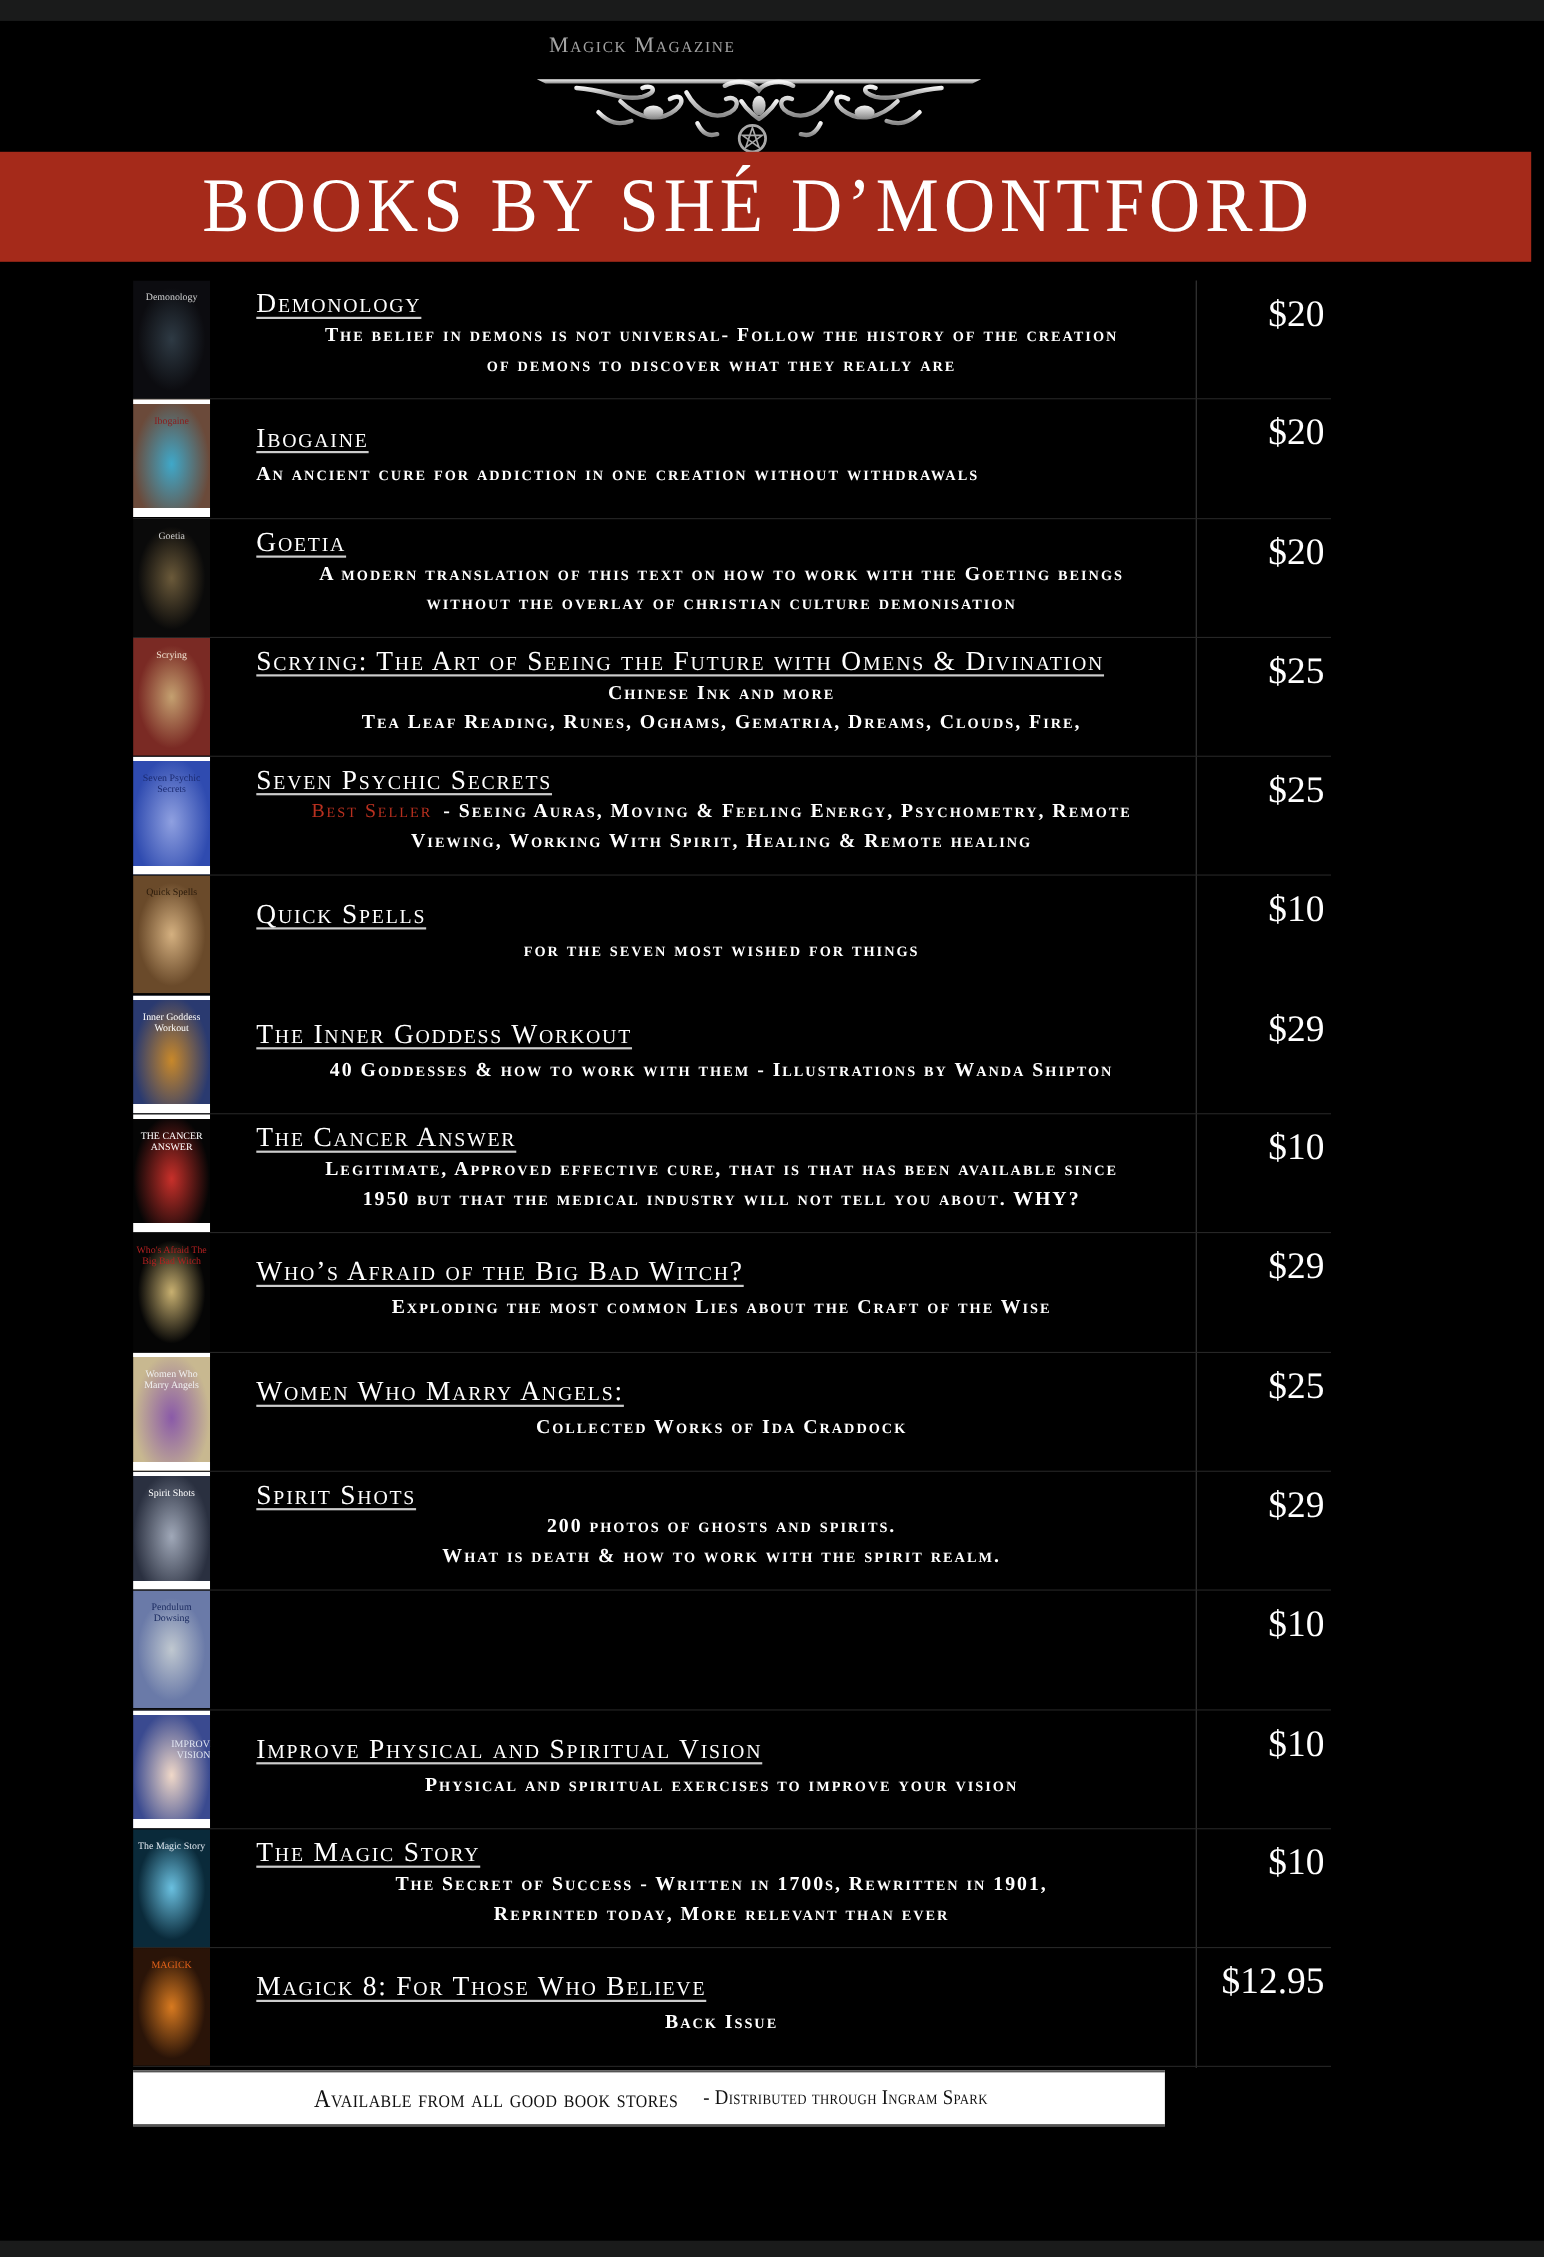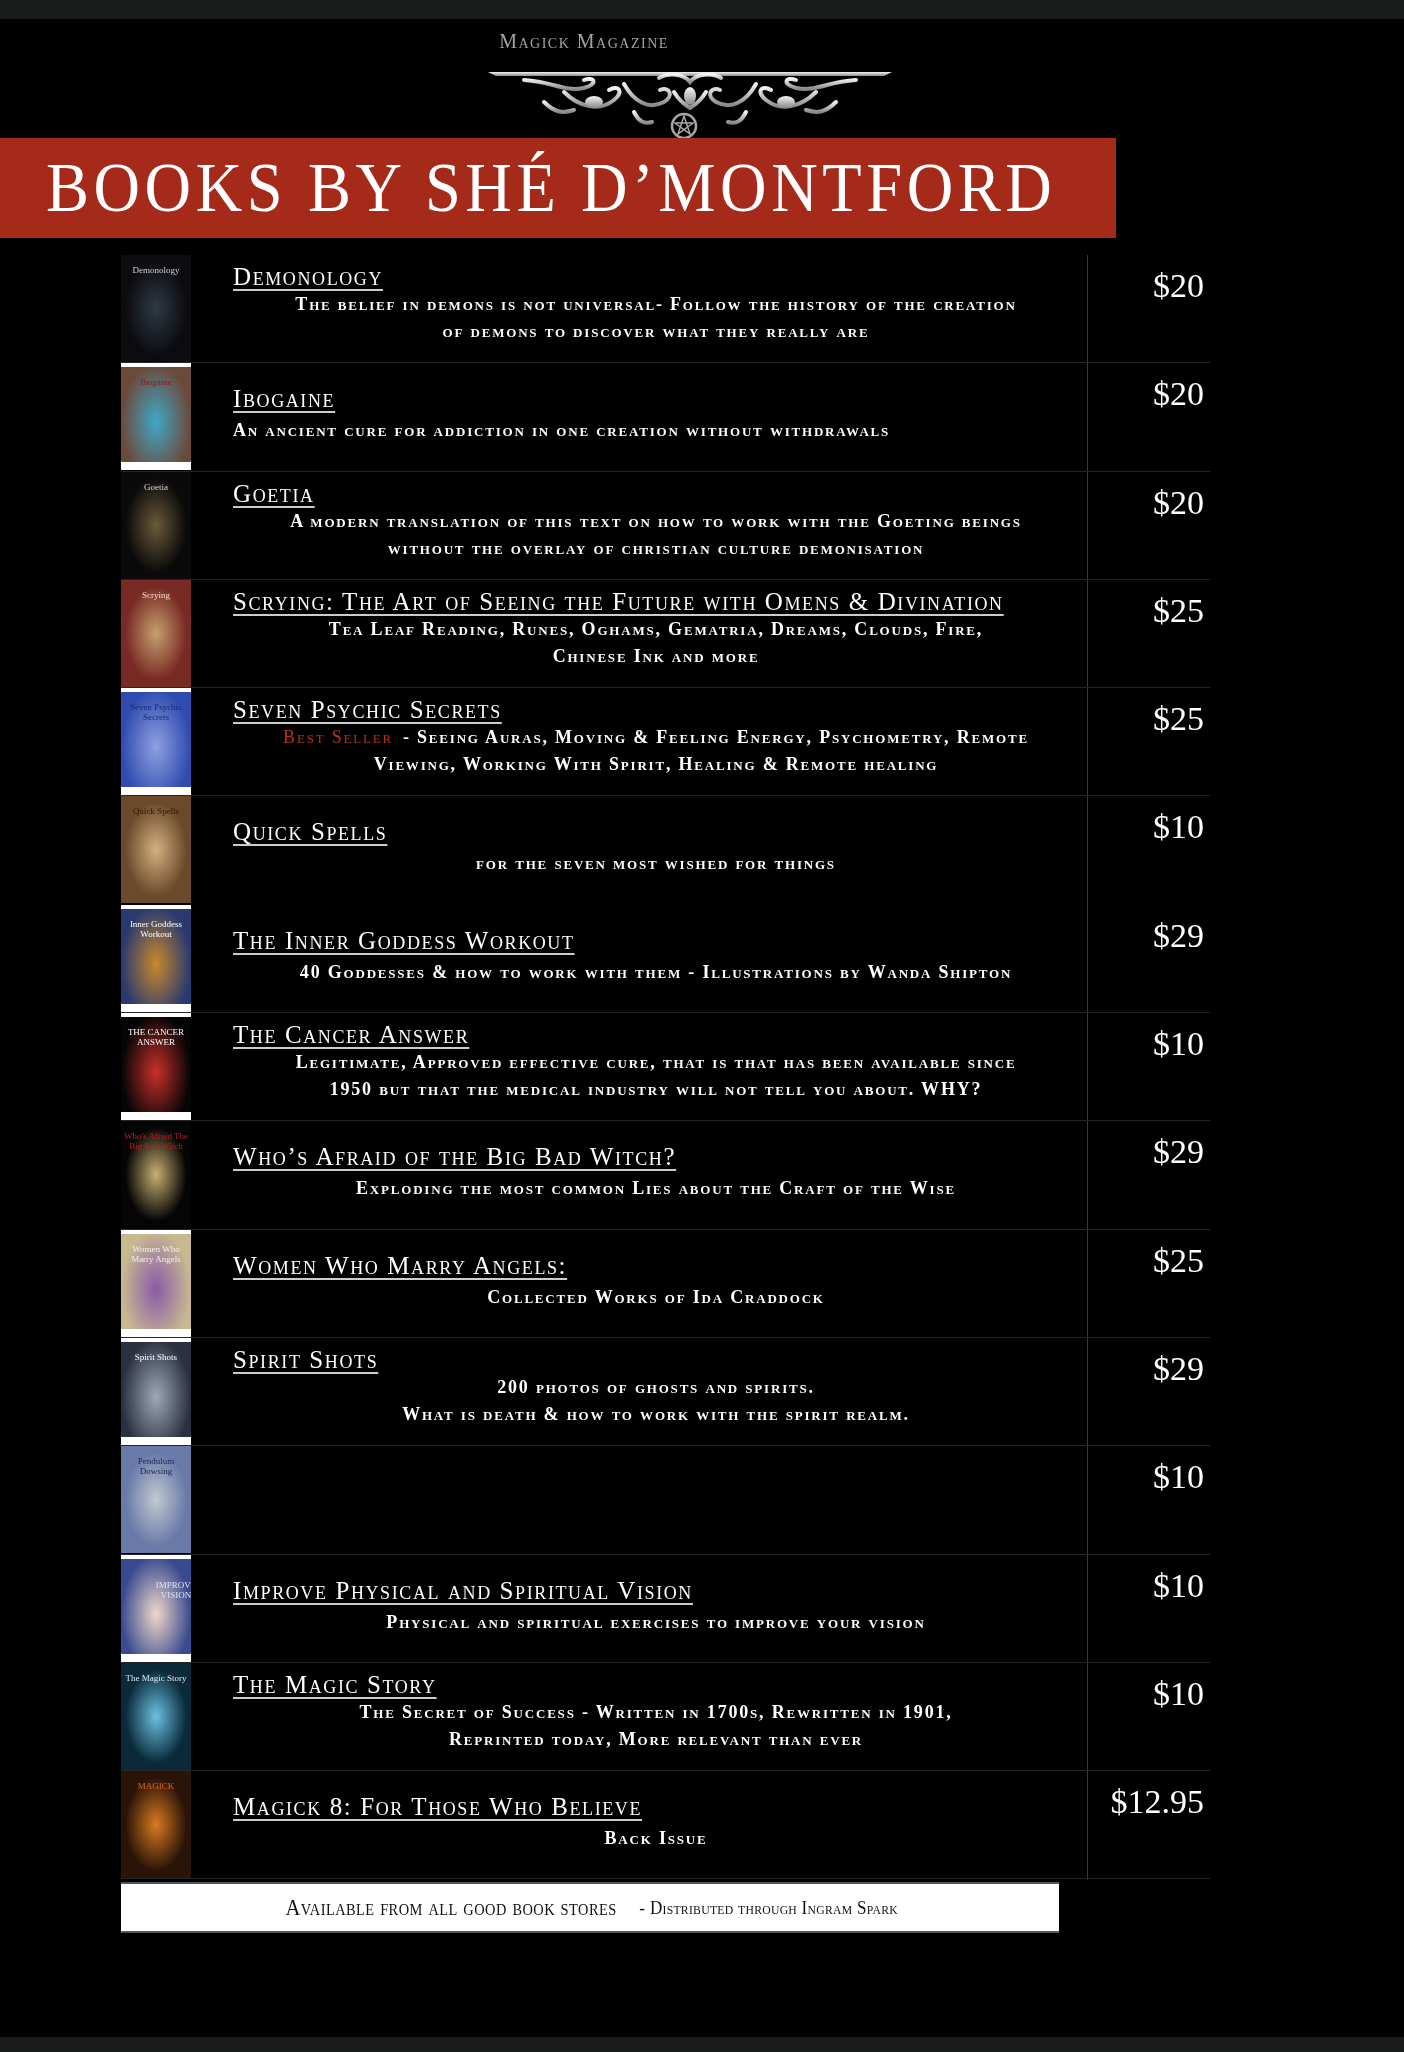--- a/index.html
+++ b/index.html
@@ -11,21 +11,21 @@
   .bottombar { position:absolute; left:0; top:2037px; width:1404px; height:15px; background:#1a1b1b; }
 
   .mag-title {
     position:absolute; left:0; width:1168px; top:30px; text-align:center;
     font-family:"Liberation Serif",serif; font-variant:small-caps; font-size:20px;
     letter-spacing:1.5px; color:#a3a3a3;
   }
   .ornament { position:absolute; left:484px; top:62px; width:412px; height:78px; }
 
   .banner {
-    position:absolute; left:0; top:138px; width:1116px; height:100px; background:#a52a1a;
+    position:absolute; left:0; top:138px; width:1392px; height:100px; background:#a52a1a;
     display:flex; align-items:center; justify-content:center;
   }
   .banner-text {
     font-family:"Liberation Serif",serif; font-size:70px; letter-spacing:5px; color:#fff;
     transform:scaleX(0.92); white-space:nowrap; padding-left:0px; margin-left:-14px;
   }
 
   .table { position:absolute; left:121px; top:255px; width:1089px; }
   .vdivider { position:absolute; left:1087px; top:255px; width:1px; height:1625px; background:#3a3a3a; }
 
@@ -135,21 +135,21 @@
         <div class="ctext" style="color: rgb(208, 208, 208); top: 10px;">Goetia</div>
       </div>
       <div class="info" style="padding-top: 8px; box-sizing: border-box;"><a class="title">Goetia</a><div class="desc">A modern translation of this text on how to work with the Goeting beings</div><div class="desc">without the overlay of christian culture demonisation</div></div>
       <div class="price">$20</div>
     </div>
     <div class="row">
       <div class="thumb">
         <div class="cover" style="background: radial-gradient(rgb(196, 160, 112) 0%, rgb(122, 42, 36) 62%);"></div>
         <div class="ctext" style="color: rgb(240, 224, 208); top: 10px;">Scrying</div>
       </div>
-      <div class="info" style="padding-top: 8px; box-sizing: border-box;"><a class="title">Scrying: The Art of Seeing the Future with Omens &amp; Divination</a><div class="desc">Tea Leaf Reading, Runes, Oghams, Gematria, Dreams, Clouds, Fire,</div><div class="desc">Chinese Ink and more</div></div>
+      <div class="info" style="padding-top: 8px; box-sizing: border-box;"><a class="title">Scrying: The Art of Seeing the Future with Omens &amp; Divination</a><div class="desc">Chinese Ink and more</div><div class="desc">Tea Leaf Reading, Runes, Oghams, Gematria, Dreams, Clouds, Fire,</div></div>
       <div class="price">$25</div>
     </div>
     <div class="row">
       <div class="thumb">
         <div class="cover" style="background: linear-gradient(rgb(255, 255, 255) 0px, rgb(255, 255, 255) 4px, transparent 4px, transparent calc(100% - 8px), rgb(255, 255, 255) calc(100% - 8px)), radial-gradient(at 50% 55%, rgb(143, 160, 224) 0%, rgb(47, 75, 176) 70%);"></div>
         <div class="ctext" style="color: rgb(26, 42, 112); top: 14px;">Seven Psychic Secrets</div>
       </div>
       <div class="info" style="padding-top: 8px; box-sizing: border-box;"><a class="title">Seven Psychic Secrets</a><div class="desc"><span class="best">Best Seller</span><span style="margin-left: 10px;">- Seeing Auras, Moving &amp; Feeling Energy, Psychometry, Remote</span></div><div class="desc">Viewing, Working With Spirit, Healing &amp; Remote healing</div></div>
       <div class="price">$25</div>
     </div>

